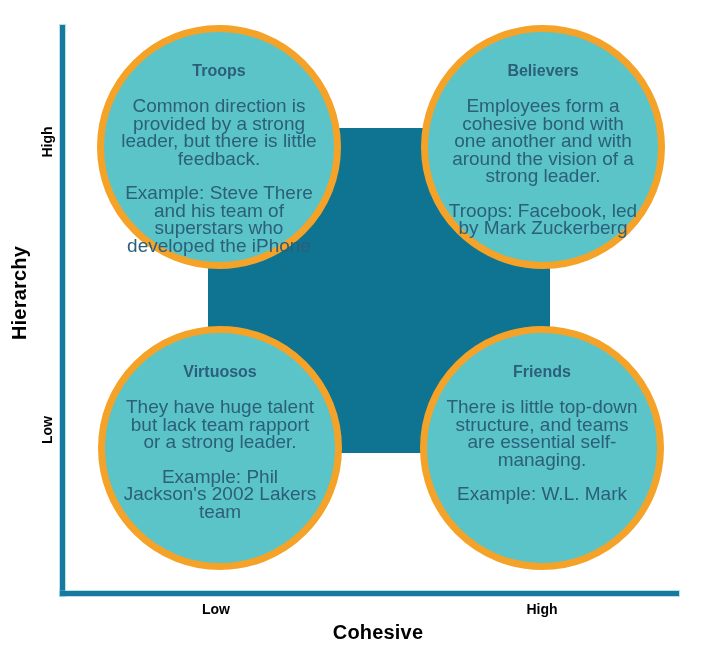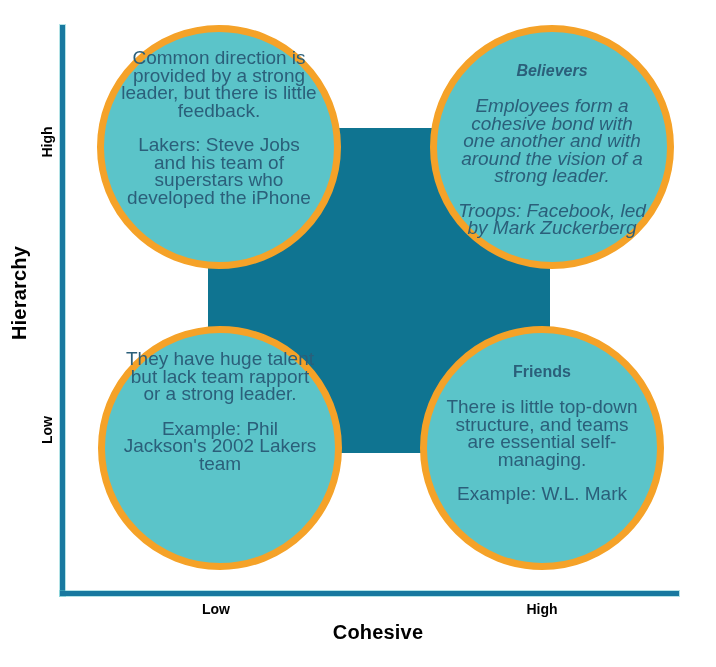--- a/index.html
+++ b/index.html
@@ -44,21 +44,21 @@
     width: 244px; height: 244px;
     box-sizing: border-box;
     border: 7px solid var(--orange, #F5A228);
     border-radius: 50%;
     background: var(--fill, #5BC4C9);
     z-index: 2;
     text-align: center;
     color: var(--ctext, #2B5F7A);
   }
   .circle.tl { left: 97px;  top: 25px;  }
-  .circle.tr { left: 430px; top: 25px; font-style: italic;  }
+  .circle.tr { left: 421px; top: 25px;  }
   .circle.bl { left: 98px;  top: 326px; }
   .circle.br { left: 420px; top: 326px; text-align: center; }
   .circle-title {
     margin-top: 30px;
     font-size: 16px;
     font-weight: bold;
   }
   .circle p {
     margin: 17px 16px 0;
     font-size: 19px;
@@ -100,31 +100,33 @@
 
   <div class="vlabel tick y-high">High</div>
   <div class="vlabel axis-title y-title">Hierarchy</div>
   <div class="vlabel tick y-low">Low</div>
 
   <div class="hlabel tick x-low">Low</div>
   <div class="hlabel tick x-high">High</div>
   <div class="hlabel axis-title x-title">Cohesive</div>
 
   <div class="circle tl">
+    <div class="circle-title">Troops</div>
     <p>Common direction is provided by a strong leader, but there is little feedback.</p>
-    <p>Lakers: Steve Jobs and his team of superstars who developed the iPhone</p>
+    <p>Example: Steve There and his team of superstars who developed the iPhone</p>
   </div>
 
   <div class="circle tr">
     <div class="circle-title">Believers</div>
     <p>Employees form a cohesive bond with one another and with around the vision of a strong leader.</p>
     <p>Troops: Facebook, led by Mark Zuckerberg</p>
   </div>
 
   <div class="circle bl">
+    <div class="circle-title">Virtuosos</div>
     <p>They have huge talent but lack team rapport or a strong leader.</p>
     <p>Example: Phil Jackson's 2002 Lakers team</p>
   </div>
 
   <div class="circle br">
     <div class="circle-title">Friends</div>
     <p>There is little top-down structure, and teams are essential self-managing.</p>
     <p>Example: W.L. Mark</p>
   </div>
 

